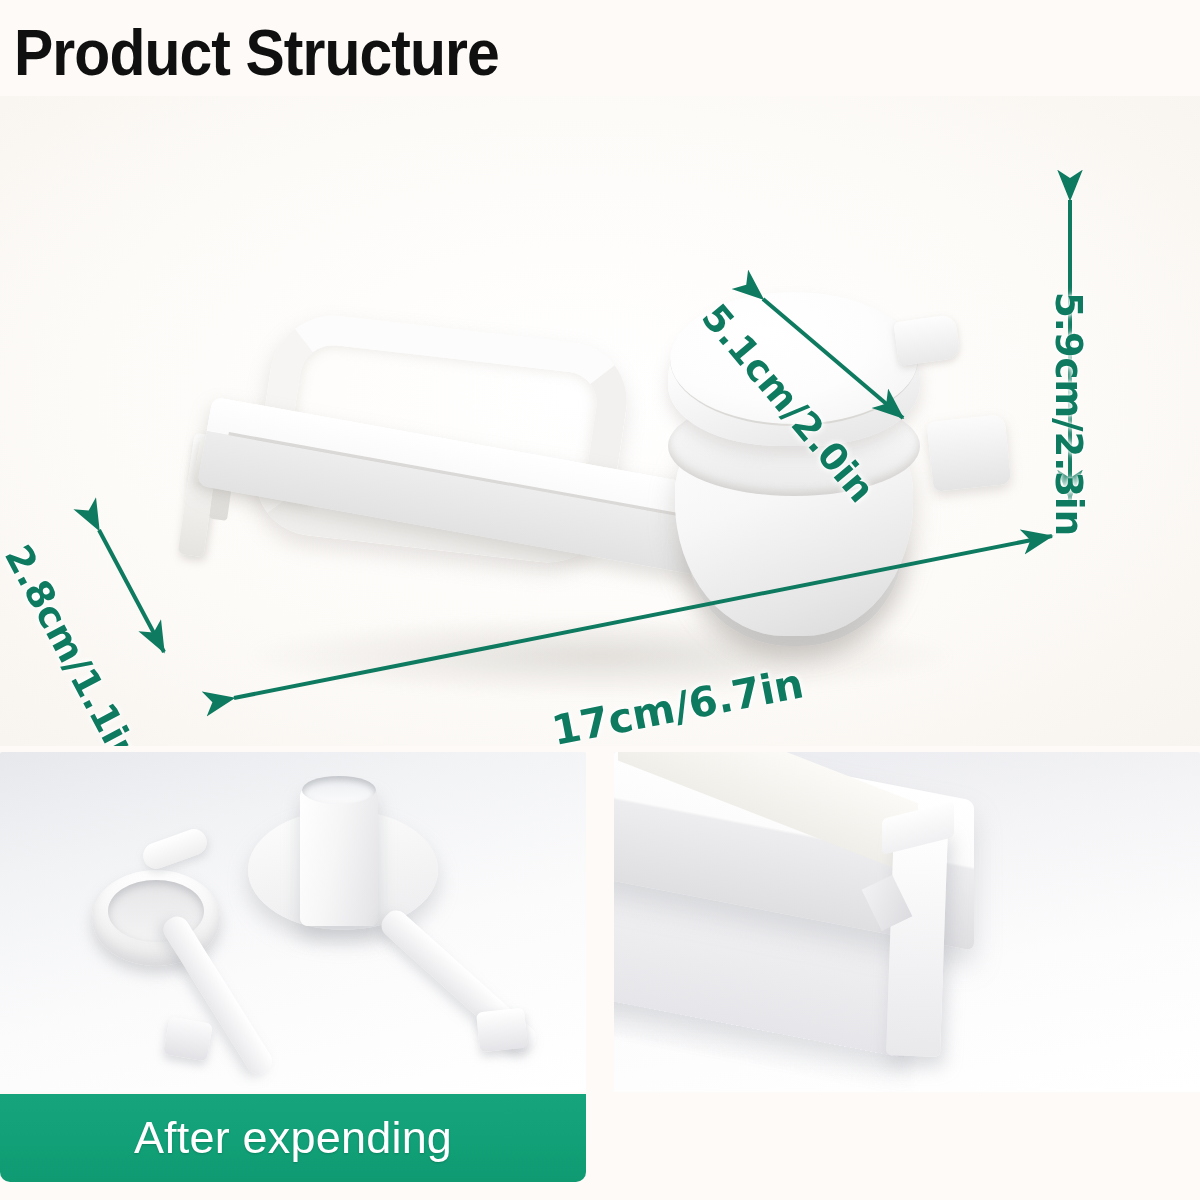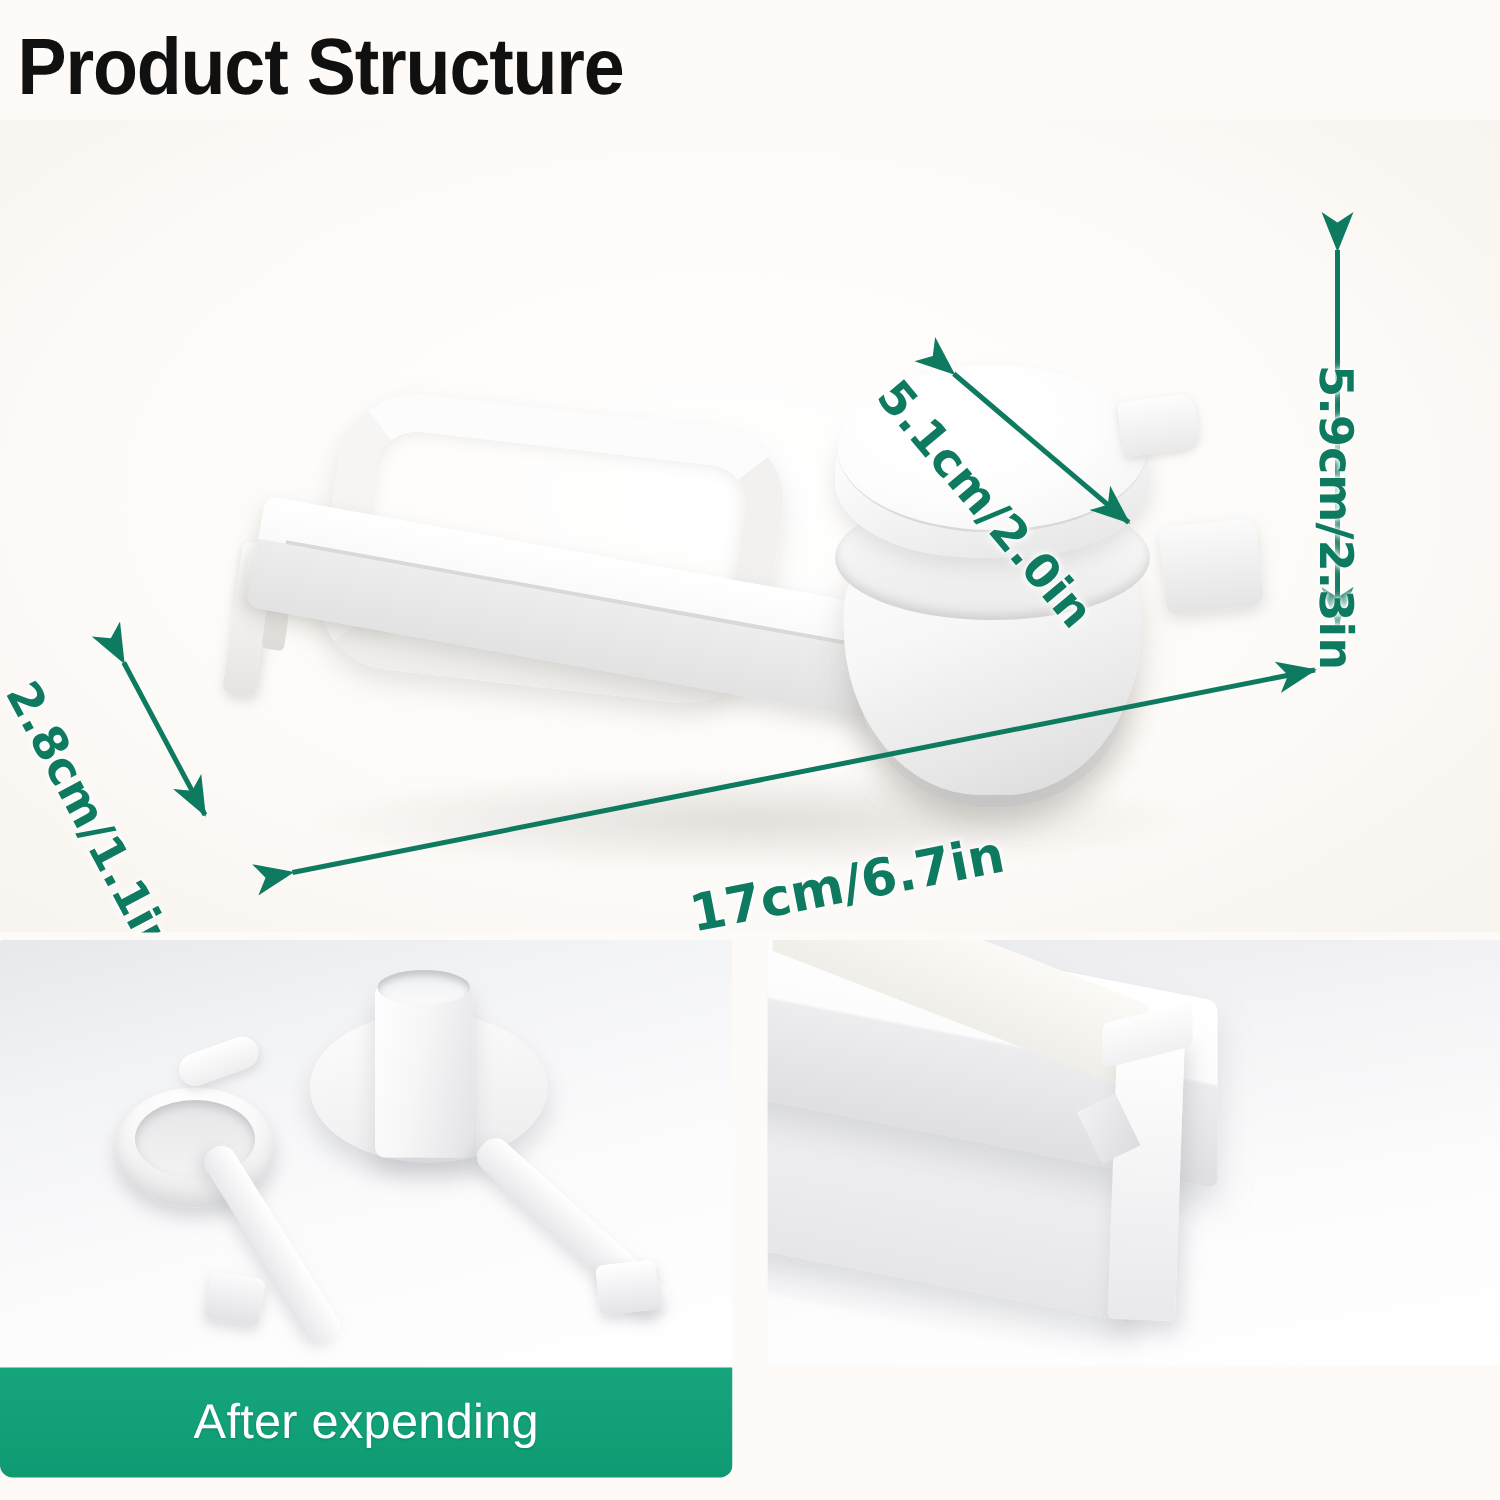--- a/index.html
+++ b/index.html
@@ -184,21 +184,21 @@
     overflow:hidden;
   }
   .cap-bar{
     position:absolute;left:0;bottom:18px;width:100%;height:88px;
     background:linear-gradient(180deg,#16a47c 0%,#11a077 55%,#0f9a72 100%);
     border-radius:0 0 10px 10px;
     display:flex;align-items:center;justify-content:center;
   }
   .cap-text{
     color:#ffffff;
-    font-size:39px;
+    font-size:45px;
     font-family:"Liberation Sans","DejaVu Sans",sans-serif;
     text-shadow:0 1px 2px rgba(0,0,0,.18);
     white-space:nowrap;
     letter-spacing:.2px;
   }
 
   
   .tableA{
     position:absolute;inset:0;
     background:linear-gradient(165deg,#e7e8ec 0%,#f2f3f5 26%,#fbfbfc 58%,#ffffff 100%);

